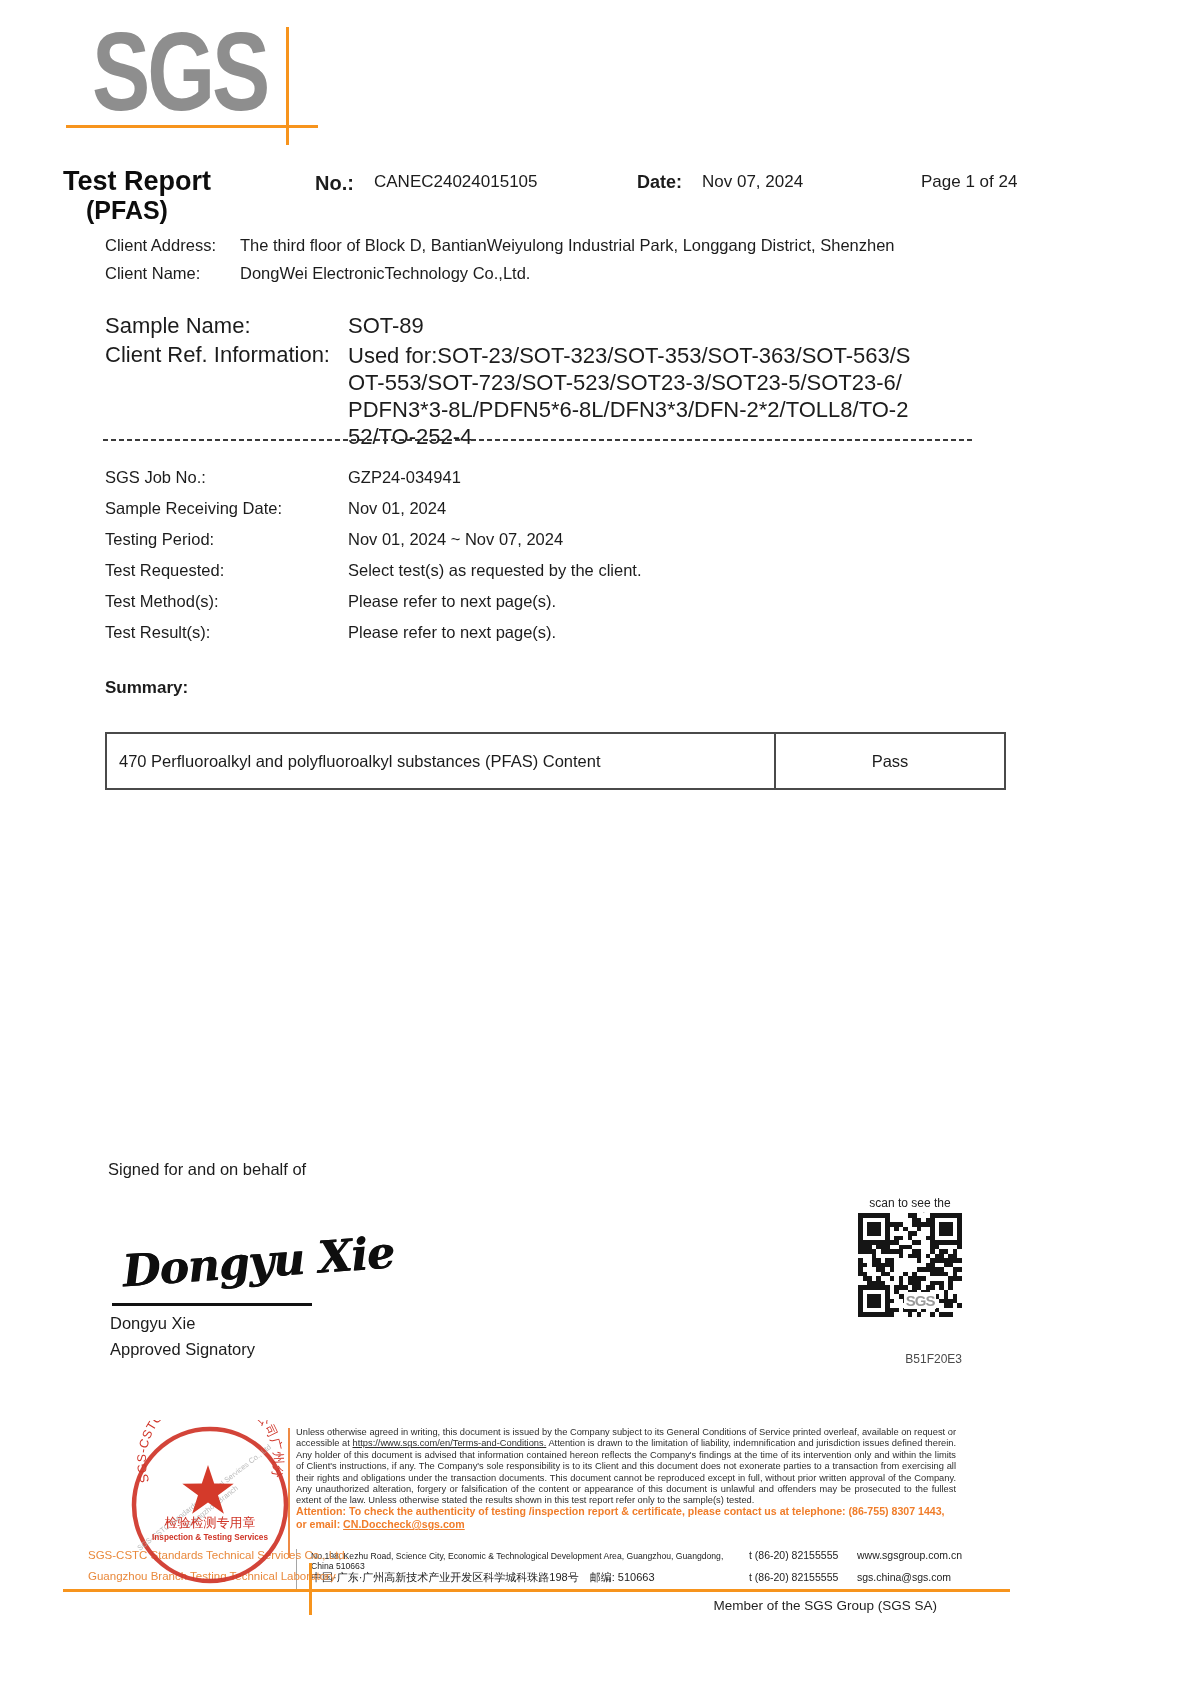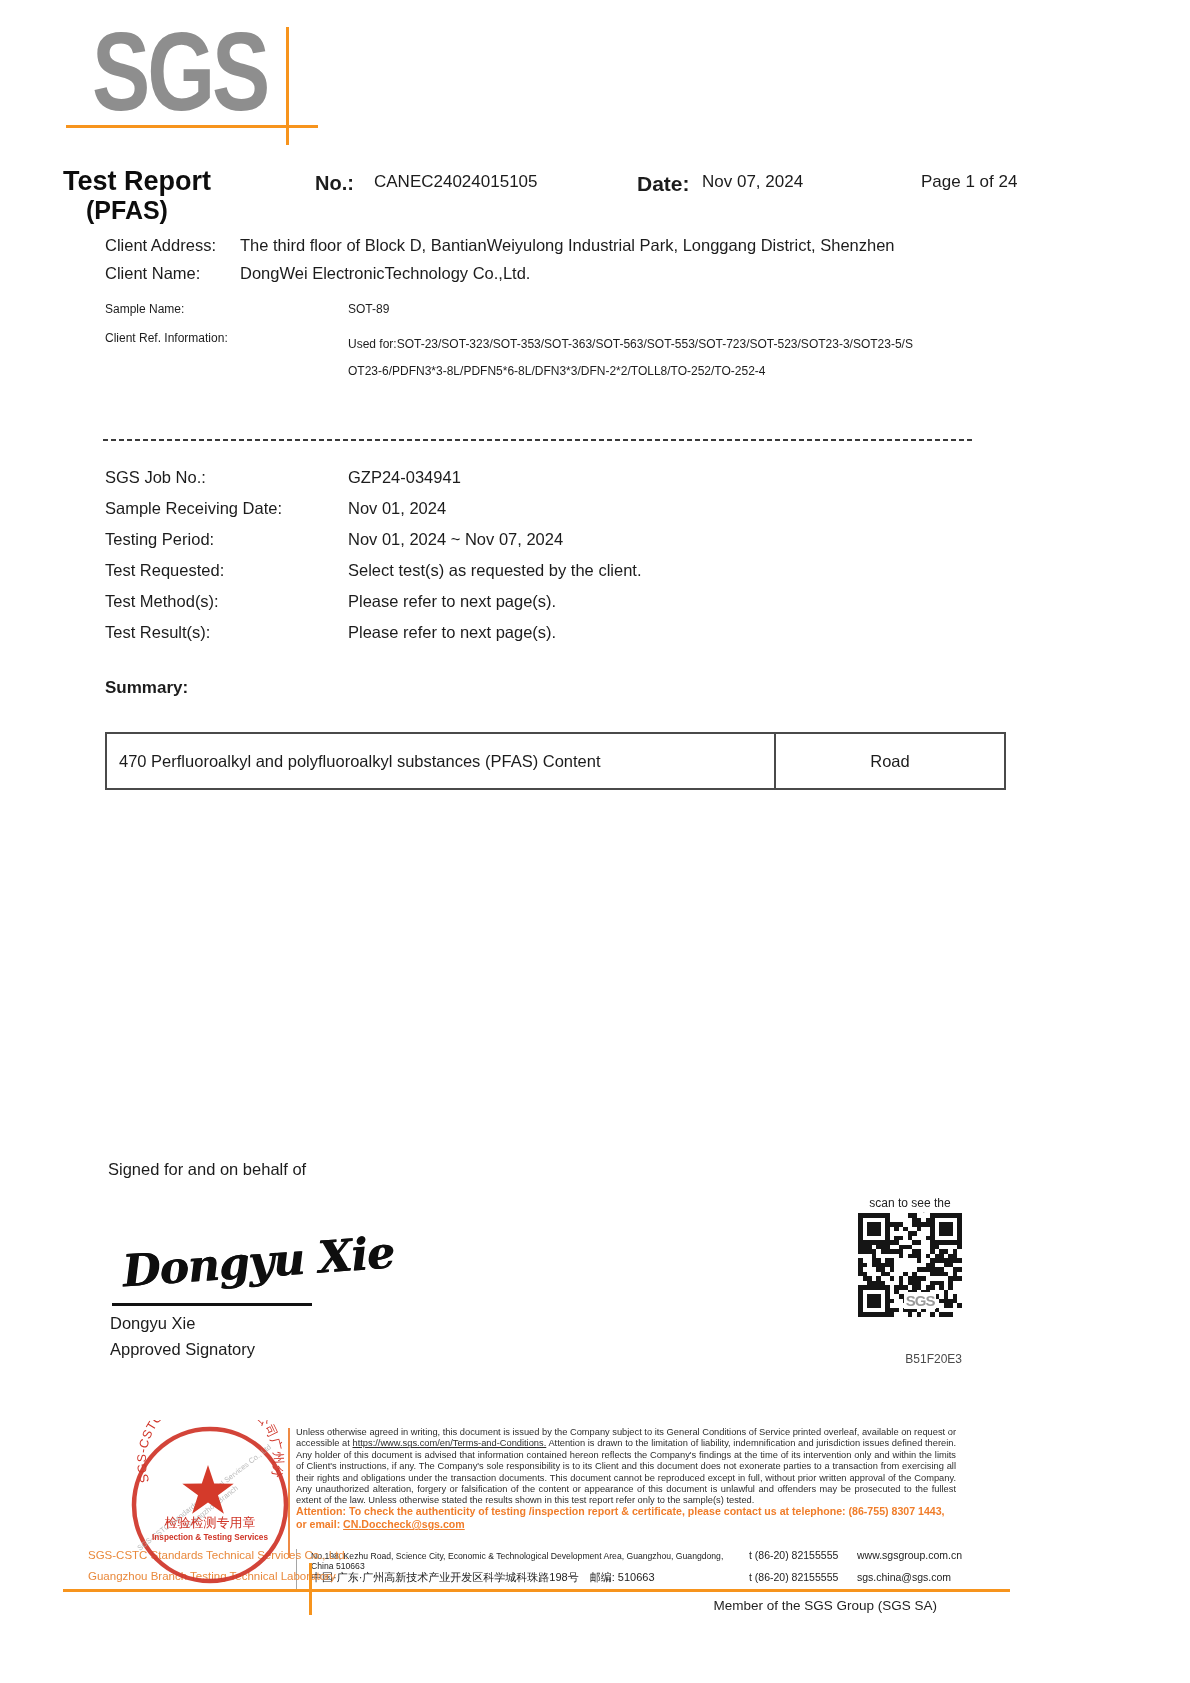--- a/index.html
+++ b/index.html
@@ -12,30 +12,30 @@
   .logo{position:absolute;left:92px;top:16px;font-weight:bold;font-size:112px;
     line-height:1;color:#8e8e8e;letter-spacing:-4px;
     transform:scaleX(0.78) scaleY(1.0);transform-origin:left top;}
   .hline1{position:absolute;left:66px;top:125px;width:252px;height:3px;background:#f7941d;}
   .vline1{position:absolute;left:286px;top:27px;width:3px;height:118px;background:#f7941d;}
   
   .title1{position:absolute;left:63px;top:166px;font-size:27px;font-weight:bold;color:#0d0d0d;}
   .title2{position:absolute;left:86px;top:196px;font-size:25px;font-weight:bold;color:#0d0d0d;}
   .hno-l{position:absolute;left:315px;top:172px;font-size:20px;font-weight:bold;}
   .hno-v{position:absolute;left:374px;top:172px;font-size:17px;}
-  .hdt-l{position:absolute;left:637px;top:172px;font-size:21px;font-weight:bold;}
+  .hdt-l{position:absolute;left:637px;top:172px;font-size:18px;font-weight:bold;}
   .hdt-v{position:absolute;left:702px;top:172px;font-size:17px;}
   .hpg{position:absolute;left:921px;top:172px;font-size:17px;}
   
   .kv{display:flex;}
   .kv .lb{flex:none;}
   .clientrows{position:absolute;left:105px;top:236px;font-size:16.5px;}
   .clientrows .kv{height:28px;}
   .clientrows .lb{width:135px;}
-  .samplerows{position:absolute;left:105px;top:302px;font-size:12px;}
+  .samplerows{position:absolute;left:105px;top:313px;font-size:22px;}
   .samplerows .lb{width:243px;}
   .samplerows .kv.n{height:29px;}
   .refval{width:566px;word-break:break-all;line-height:27px;}
   .note{position:absolute;left:105px;top:411px;font-size:16.5px;}
   .dashes{position:absolute;left:103px;top:439px;width:872px;height:2px;
     background:repeating-linear-gradient(90deg,#3a3a3a 0 5px,transparent 5px 8px);}
   .jobrows{position:absolute;left:105px;top:468px;font-size:16.5px;}
   .jobrows .kv{height:31px;align-items:flex-start;}
   .jobrows .lb{width:243px;}
   
@@ -153,21 +153,21 @@
     </div>
     <div class="kv">
       <span class="lb">Test Result(s):</span>
       <span>Please refer to next page(s).</span>
     </div>
   </div>
 
   <div class="sumhead">Summary:</div>
   <div class="sumtable">
     <div class="c1">470 Perfluoroalkyl and polyfluoroalkyl substances (PFAS) Content</div>
-    <div class="c2">Road</div>
+    <div class="c2">Pass</div>
   </div>
 
   <div class="signed1">Signed for and on behalf of</div>
   <div class="sig">Dongyu Xie</div>
   <div class="sigline"></div>
   <div class="signame">Dongyu Xie</div>
   <div class="sigrole">Approved Signatory</div>
 
   <div class="qrcap">scan to see the report</div>
   <div class="qr">

